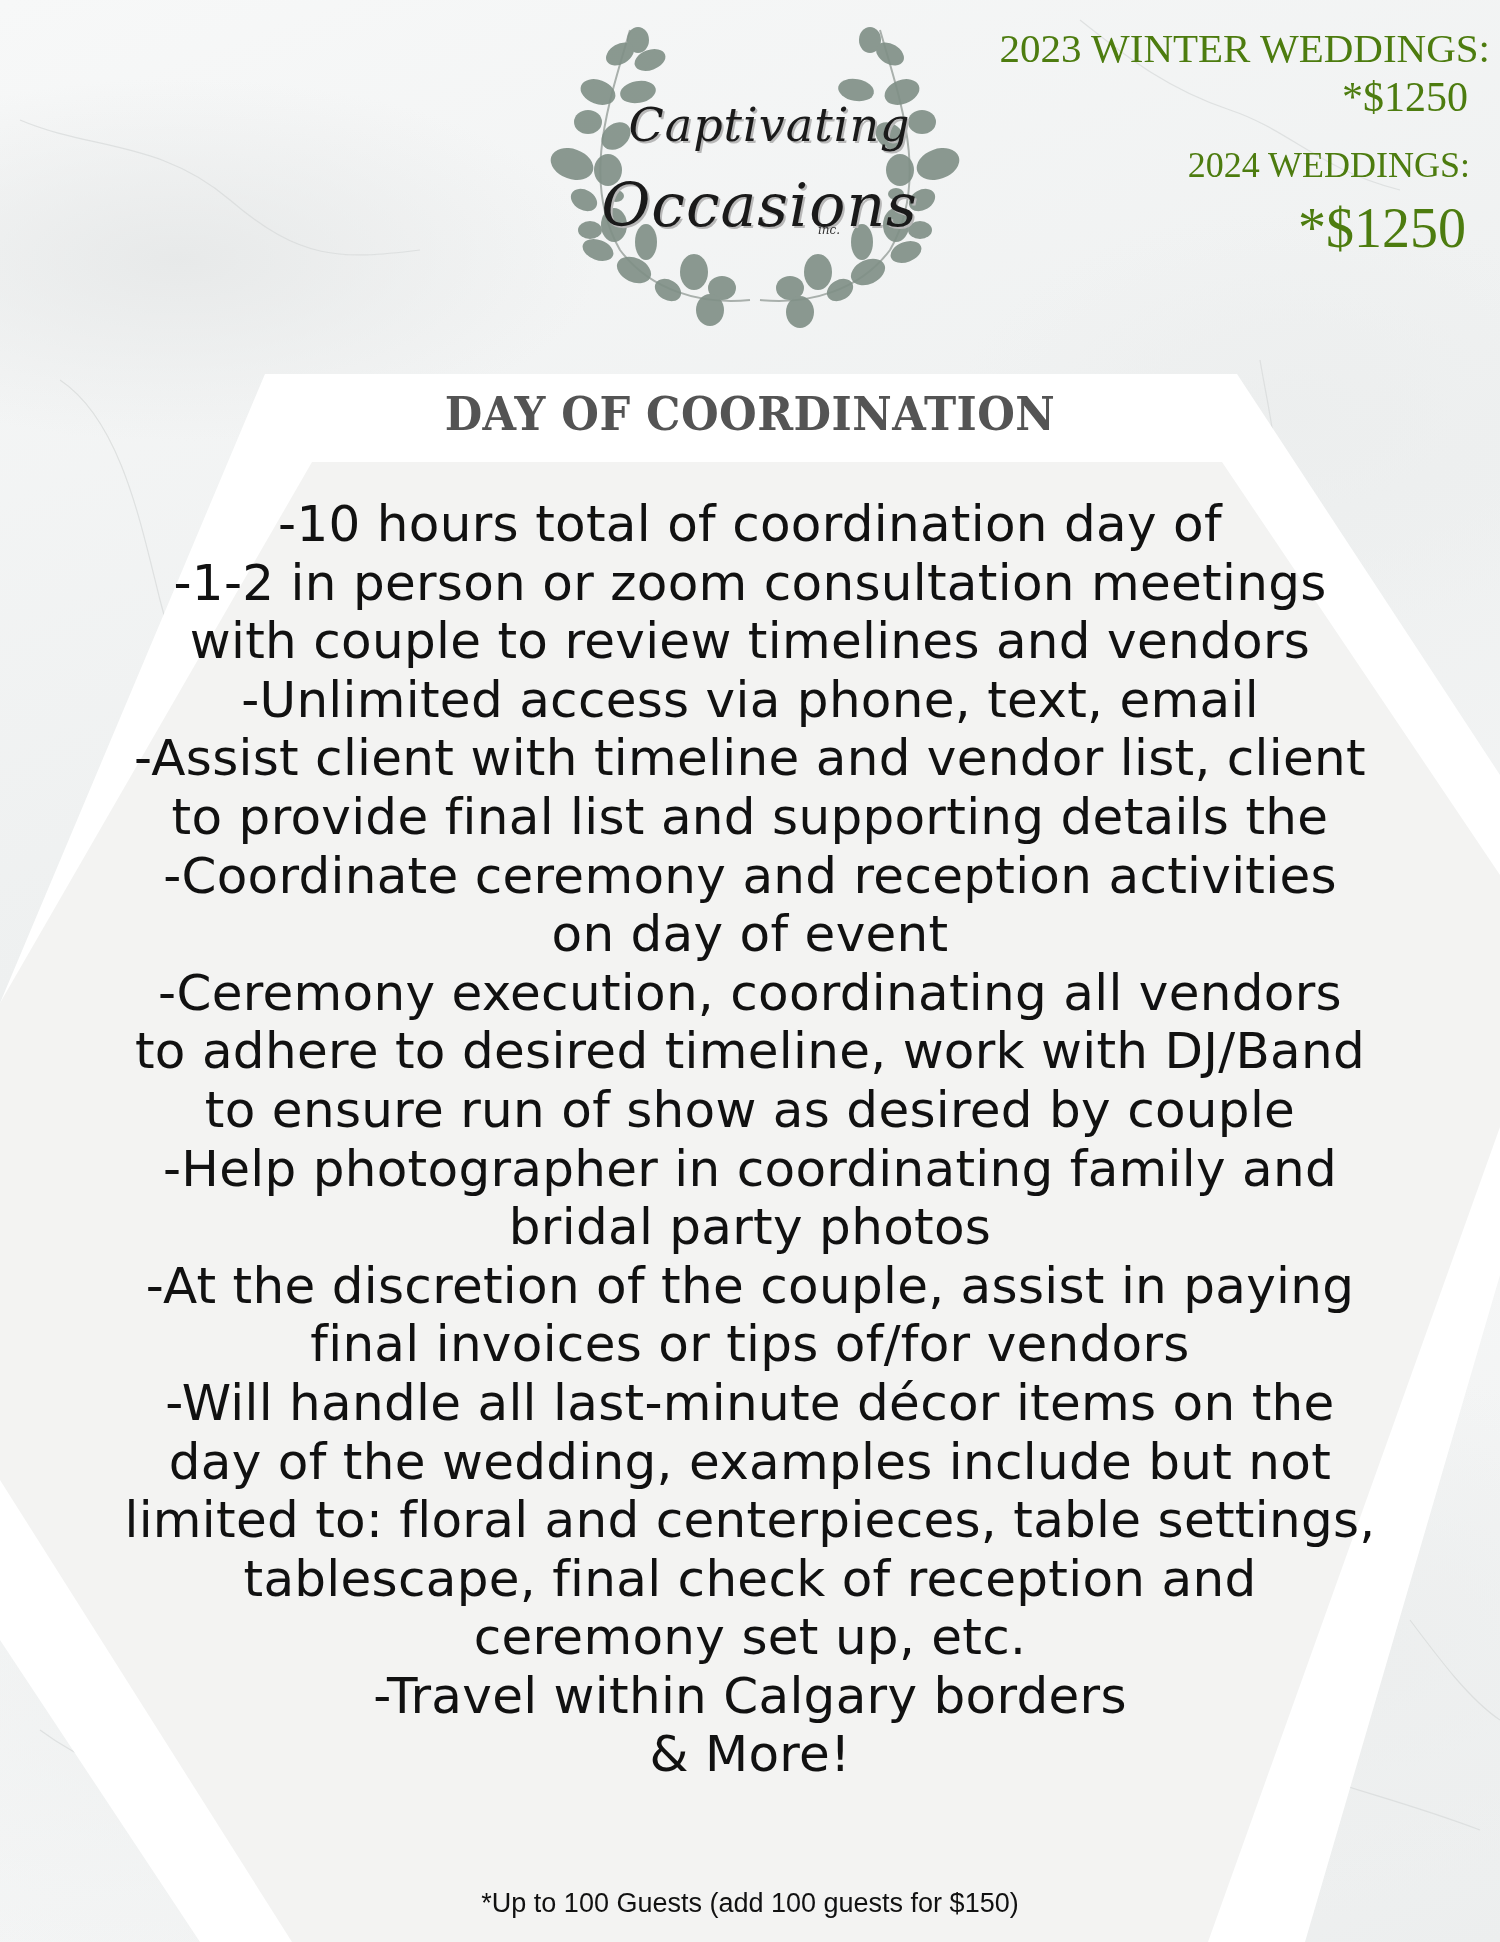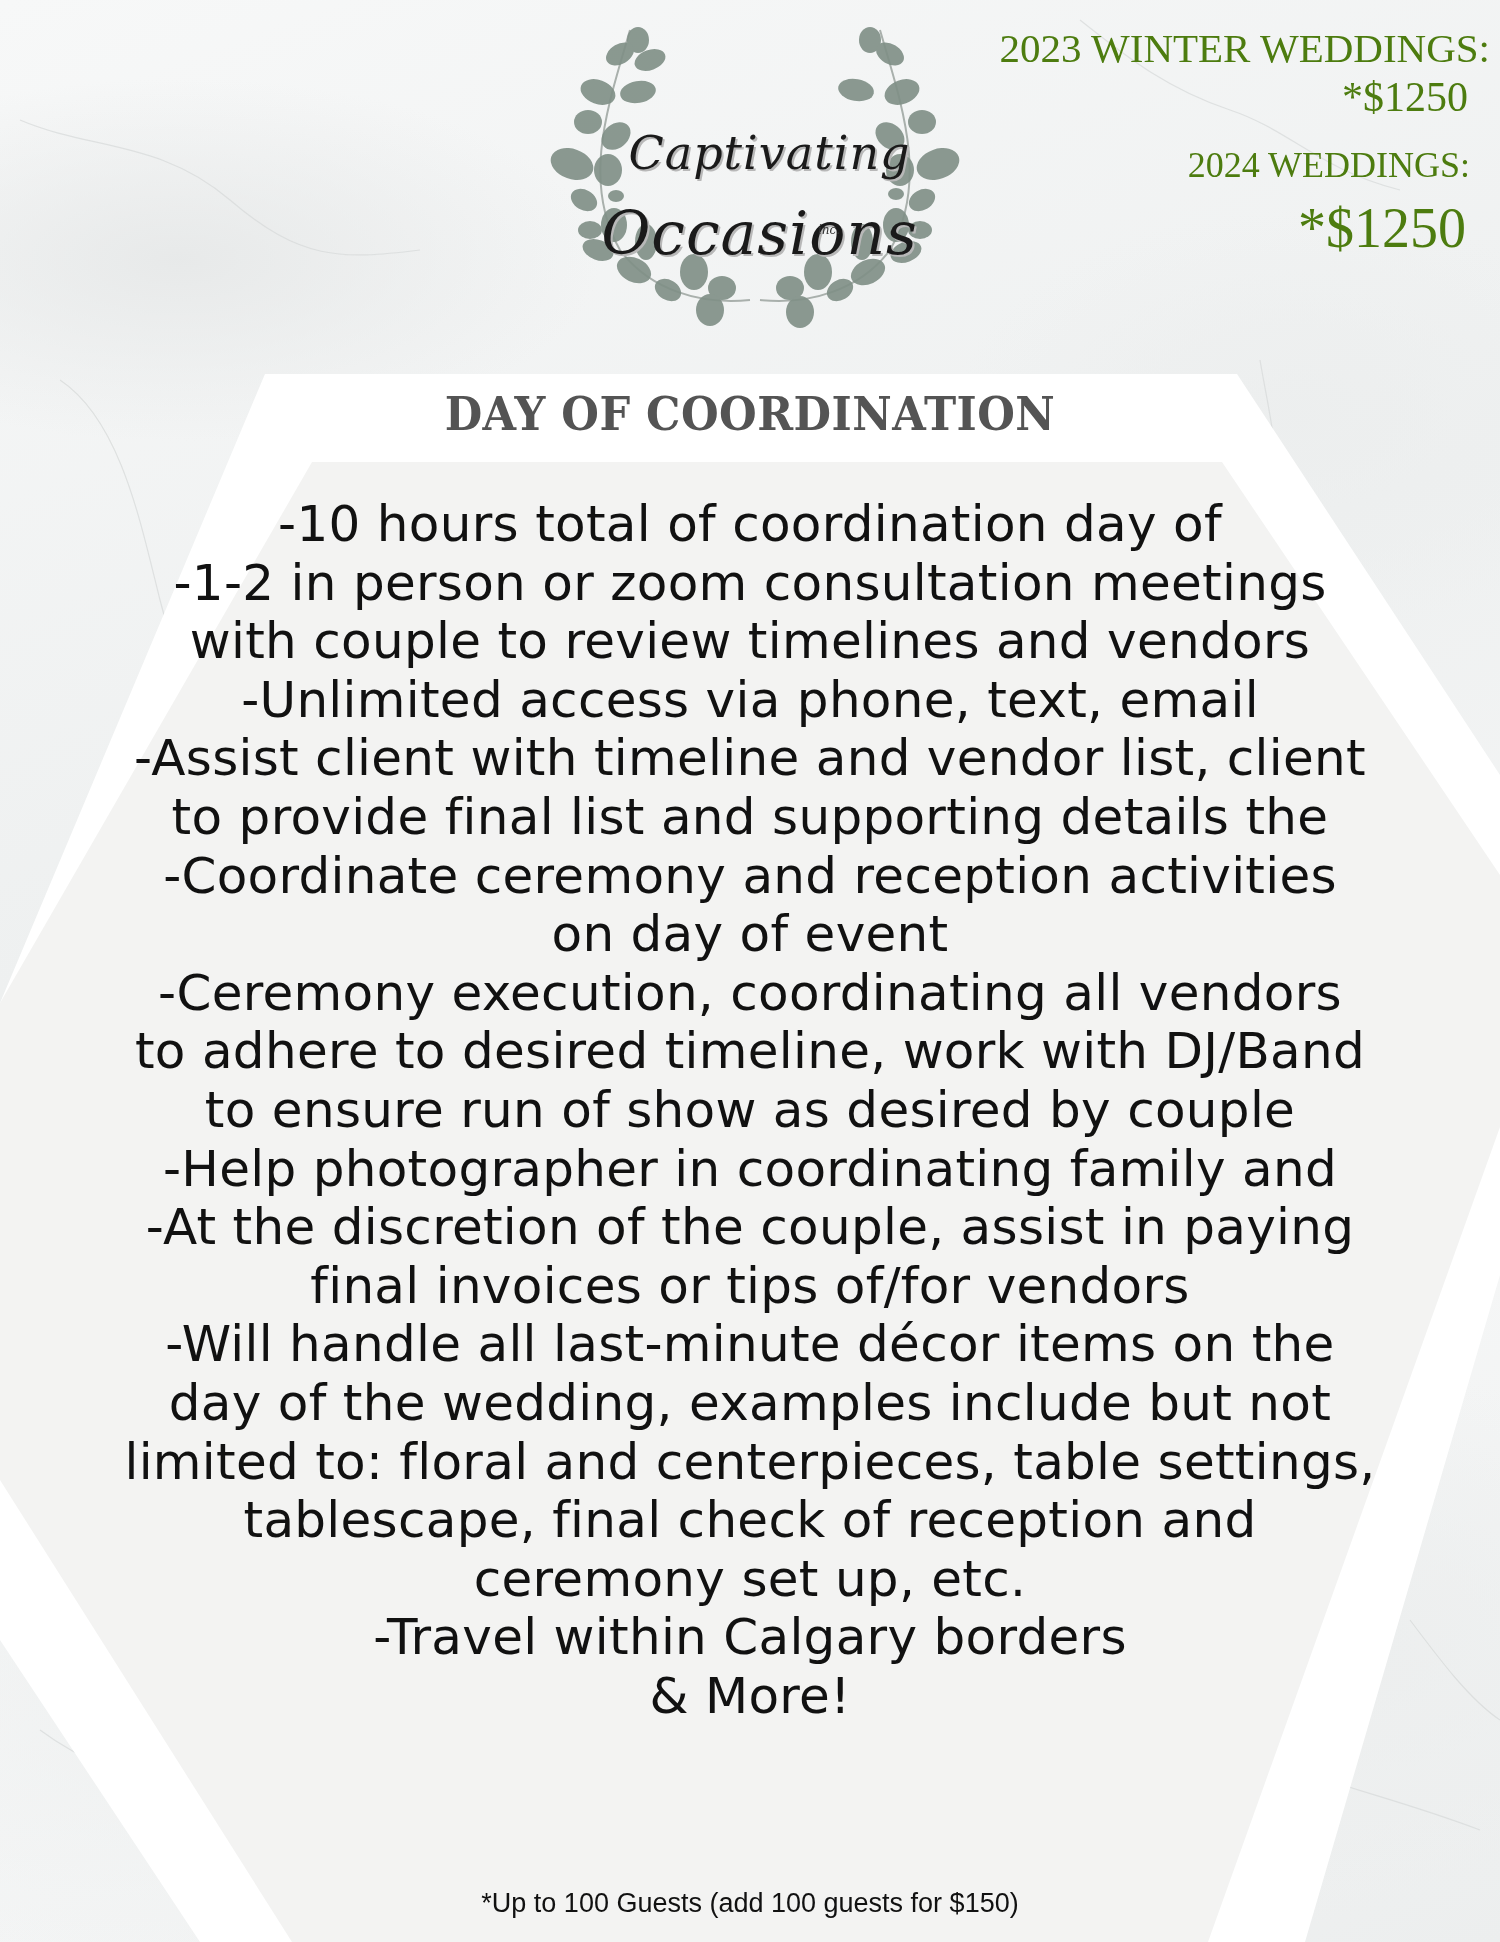--- a/index.html
+++ b/index.html
@@ -23,21 +23,20 @@
 
     
     .logo {
       position: absolute; left: 550px; top: 10px; width: 410px; height: 320px;
     }
     .logo-text {
       position: absolute; left: 0; right: 11px; text-align: center;
       font-family: "DejaVu Serif", serif; font-style: italic;
       color: #1a1a1a; letter-spacing: 1px;
       text-shadow: 2px 2px 0 #b8b8b8;
-      margin-top: 28px;
     }
     .logo-line1 { top: 88px; font-size: 46px; left: 40px; }
     .logo-line2 { top: 160px; font-size: 60px; left: 20px; }
     .logo-inc {
       position: absolute; top: 213px; left: 268px;
       font-family: "DejaVu Serif", serif; font-style: italic; font-size: 12px; color: #333;
     }
 
     
     .pricing {
@@ -165,20 +164,21 @@
   <span class="line">with couple to review timelines and vendors</span>
   <span class="line">-Unlimited access via phone, text, email</span>
   <span class="line">-Assist client with timeline and vendor list, client</span>
   <span class="line">to provide final list and supporting details the</span>
   <span class="line">-Coordinate ceremony and reception activities</span>
   <span class="line">on day of event</span>
   <span class="line">-Ceremony execution, coordinating all vendors</span>
   <span class="line">to adhere to desired timeline, work with DJ/Band</span>
   <span class="line">to ensure run of show as desired by couple</span>
   <span class="line">-Help photographer in coordinating family and</span>
+  <span class="line">bridal party photos</span>
   <span class="line">-At the discretion of the couple, assist in paying</span>
   <span class="line">final invoices or tips of/for vendors</span>
   <span class="line">-Will handle all last-minute décor items on the</span>
   <span class="line">day of the wedding, examples include but not</span>
   <span class="line">limited to: floral and centerpieces, table settings,</span>
   <span class="line">tablescape, final check of reception and</span>
   <span class="line">ceremony set up, etc.</span>
   <span class="line">-Travel within Calgary borders</span>
   <span class="line">&amp; More!</span>
 </div>

